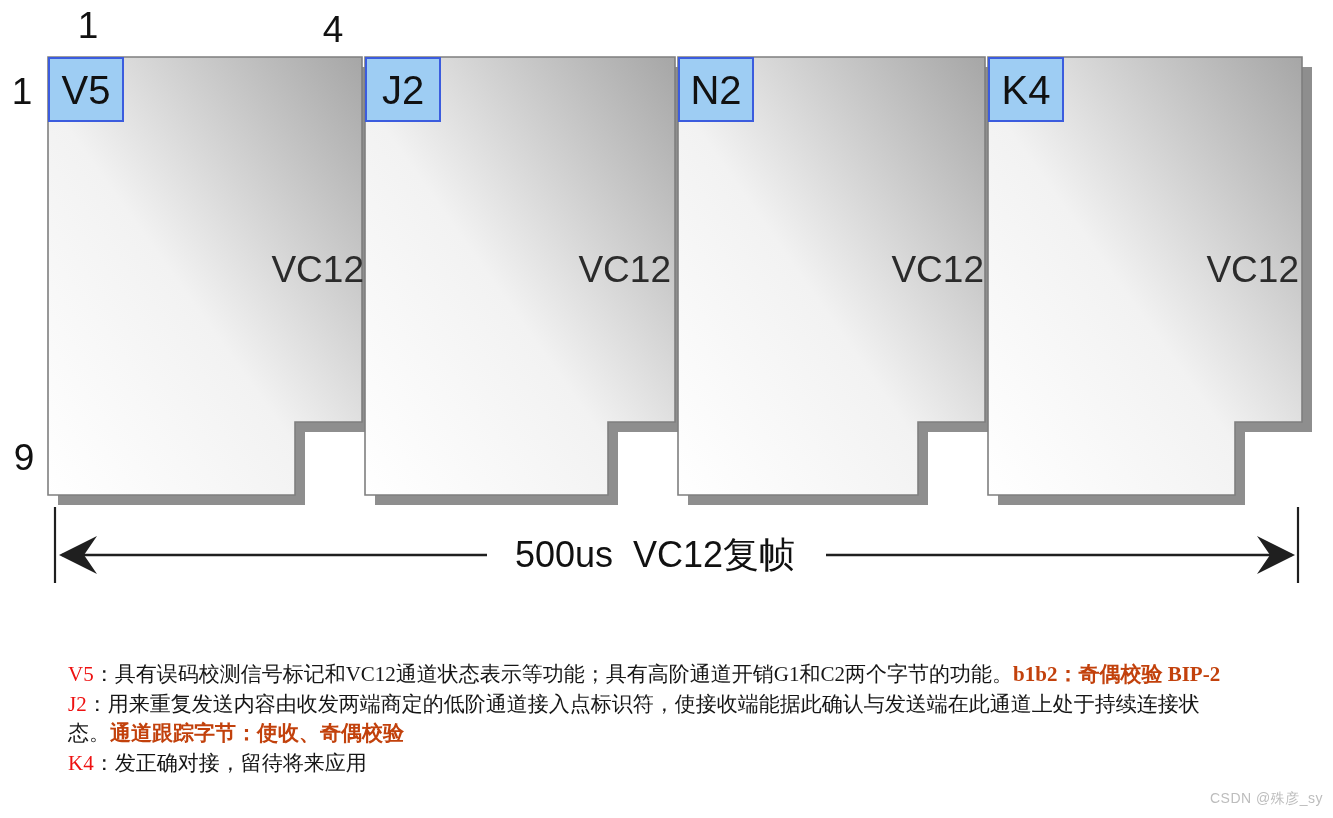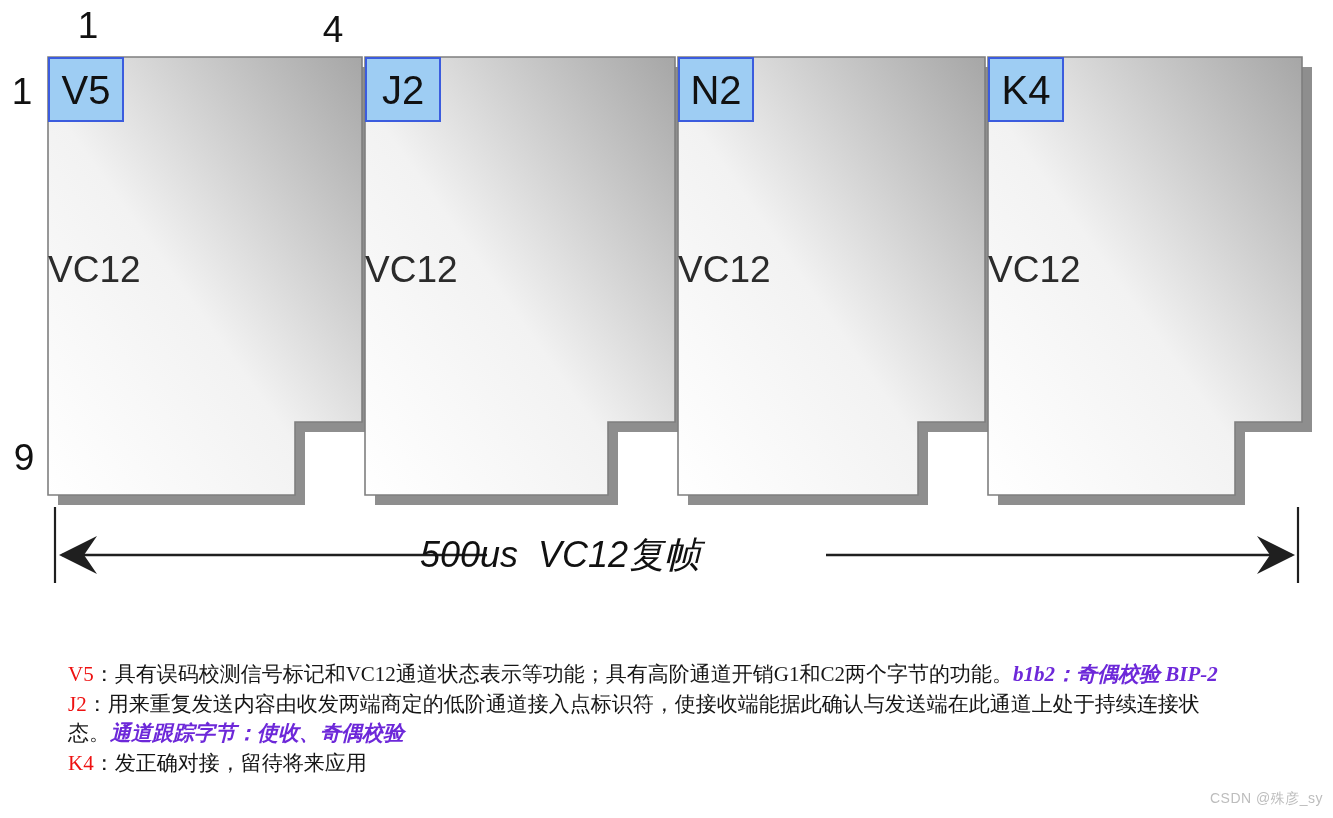--- a/index.html
+++ b/index.html
@@ -13,39 +13,39 @@
   .arrow-line{stroke:#1f1f1f;stroke-width:2.4;}
   .tick{stroke:#1f1f1f;stroke-width:2.2;}
   .arrow-head{fill:#1f1f1f;stroke:none;}
   .byte-cell{
     position:absolute;top:57px;width:76px;height:65px;
     background:#9ecdf3;border:2px solid #3b5cde;box-sizing:border-box;
     display:flex;align-items:center;justify-content:center;
     font-size:40px;color:#111;line-height:1;
   }
   .vc-label{
-    position:absolute;top:248px;height:44px;text-align:left;
-    font-size:37px;color:#2b2b2b;line-height:44px;
+    position:absolute;top:248px;height:44px;text-align:right;
+    font-size:37px;color:#2b2b2b;line-height:44px;padding-left:16px;
   }
   .axis-num{
     position:absolute;width:36px;height:40px;text-align:center;
     font-size:37px;color:#111;line-height:40px;
   }
   .arrow-label{
-    position:absolute;left:420px;top:533px;width:470px;
-    font-size:36px;color:#111;white-space:pre;line-height:44px;font-style:italic;
+    position:absolute;left:420px;top:533px;width:470px;text-align:center;
+    font-size:36px;color:#111;white-space:pre;line-height:44px;
   }
   .notes{
     position:absolute;left:68px;top:660px;width:1262px;
     font-family:"Liberation Serif","DejaVu Serif",serif;
     font-size:21px;line-height:29.7px;color:#161616;
   }
   .note-line{white-space:nowrap;}
   .red{color:#ee1111;}
-  .hl{color:#6d28d9;font-weight:bold;font-style:italic;}
+  .hl{color:#c2410c;font-weight:bold;}
   .watermark{
     position:absolute;right:10px;top:790px;
     font-size:14px;color:#bdbdbd;letter-spacing:0.5px;
   }
 </style>
 </head>
 <body>
 
 <div class="stage">
 

